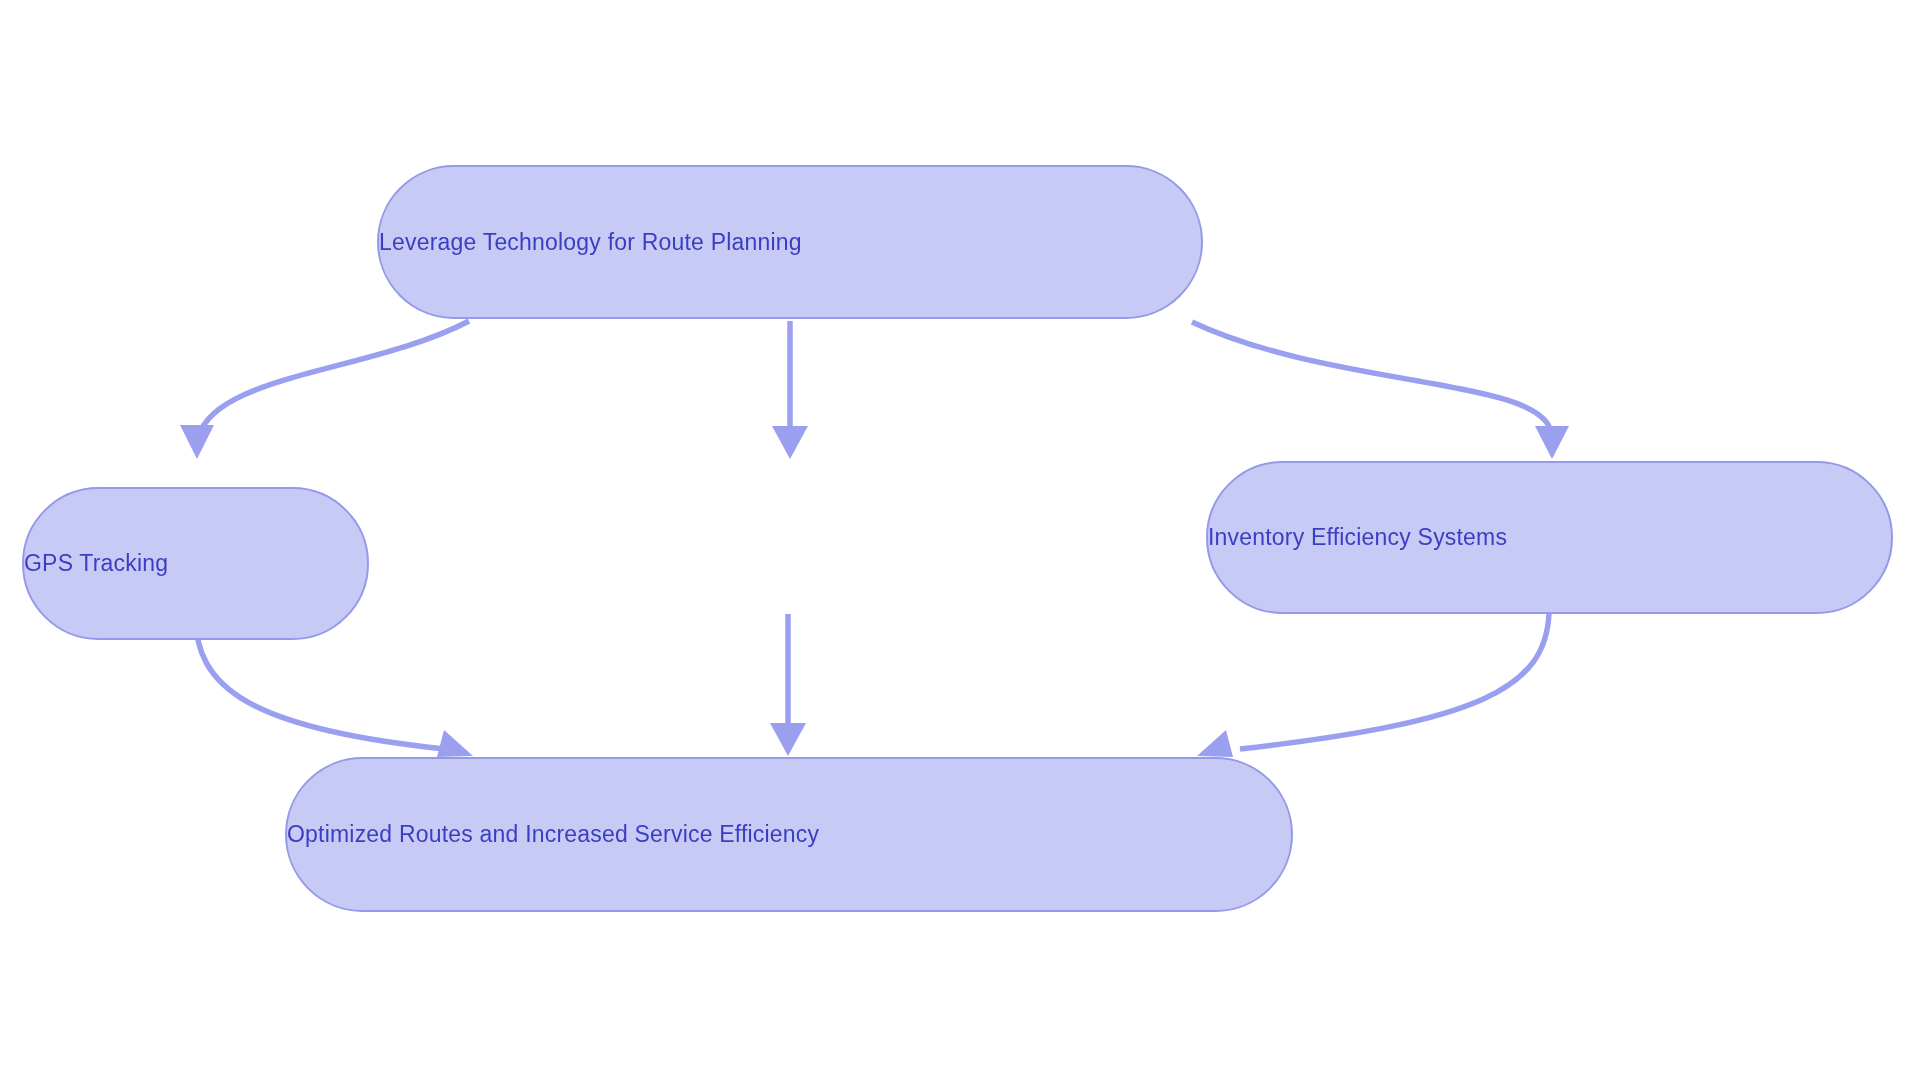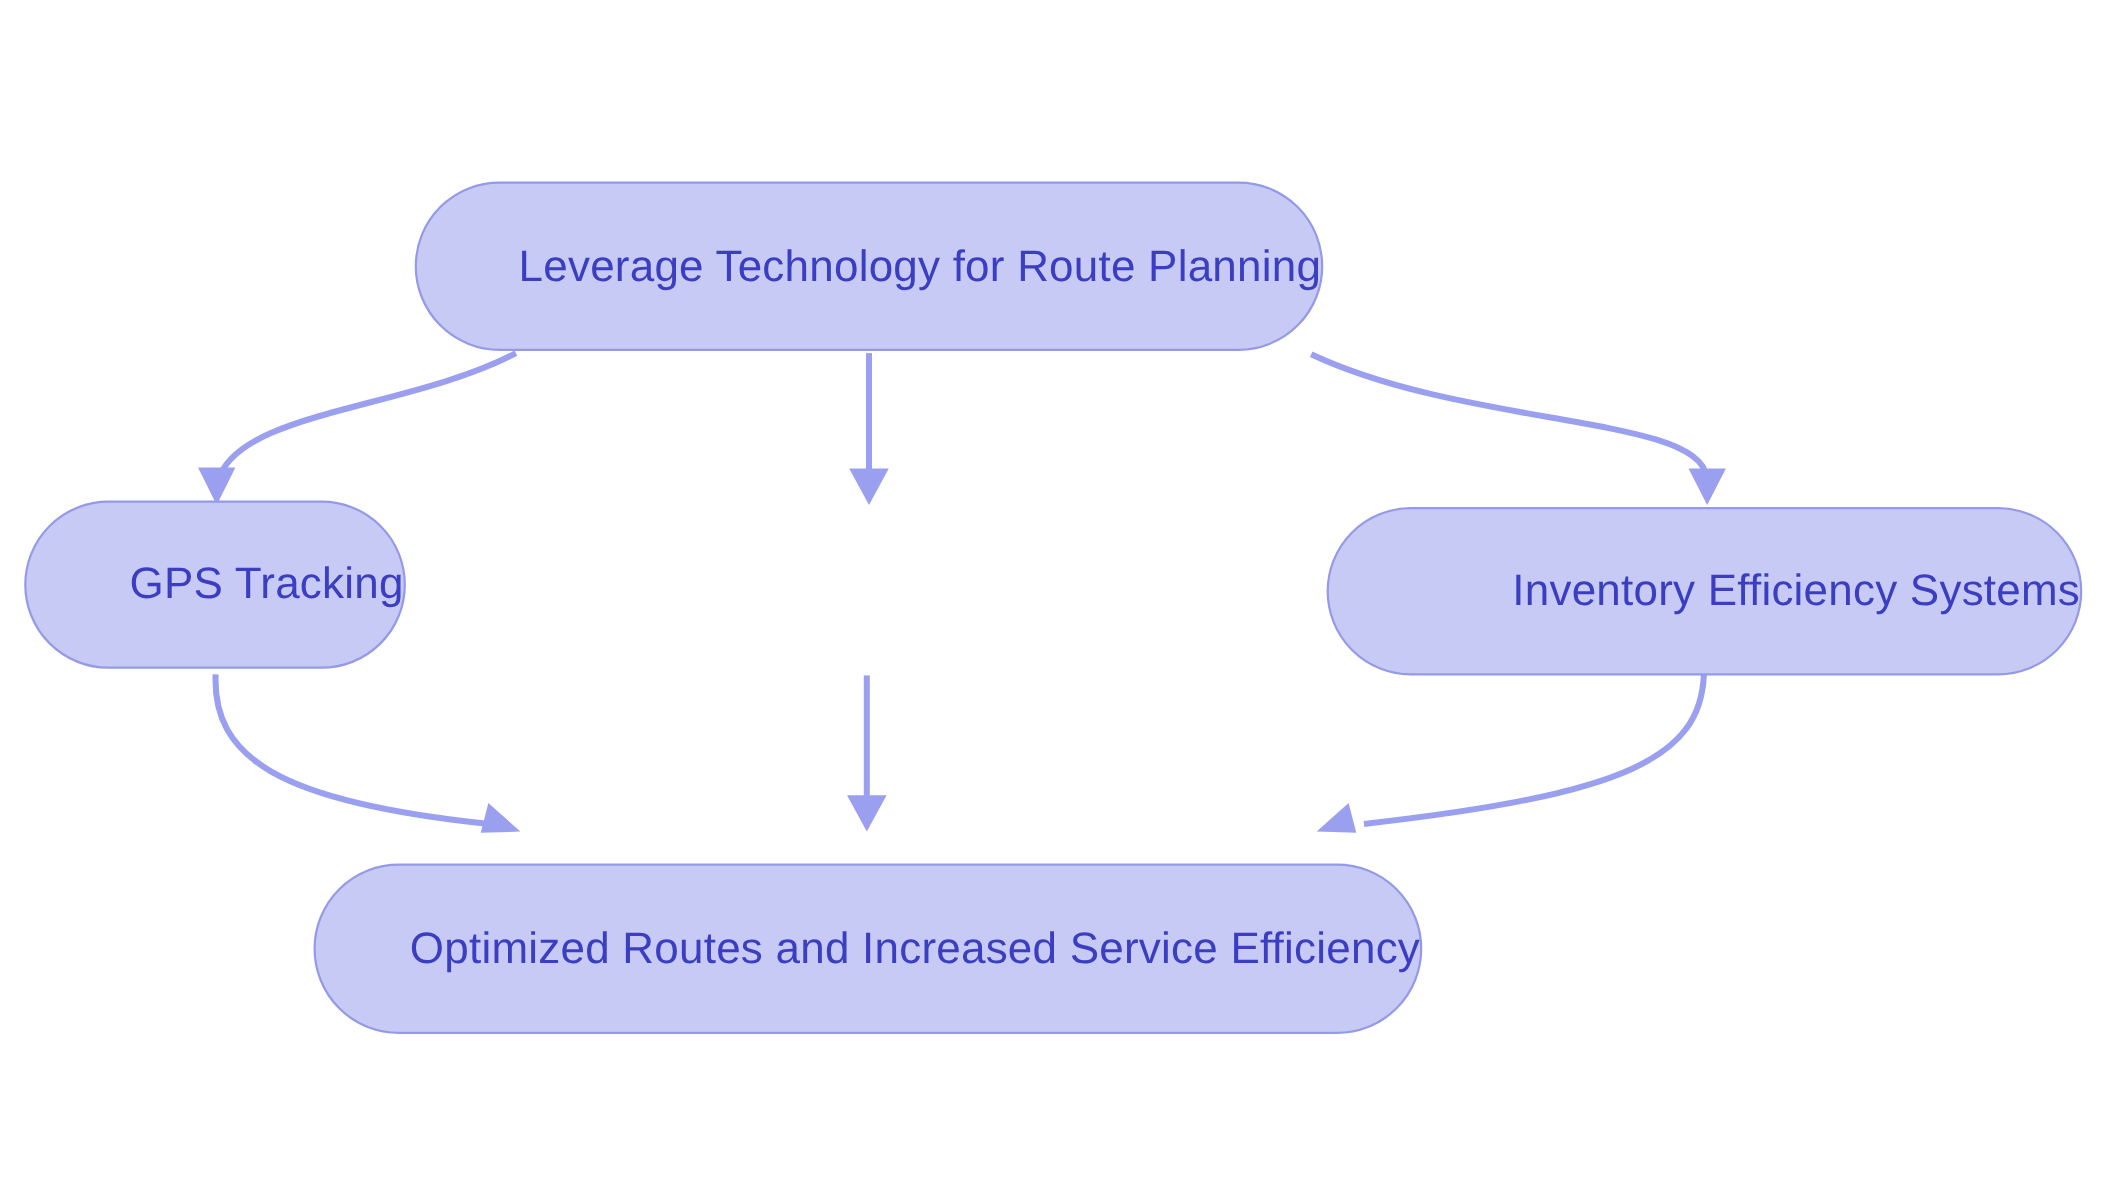--- a/index.html
+++ b/index.html
@@ -30,35 +30,35 @@
     stroke-width: 5.5;
   }
   .arrowhead {
     fill: var(--edge);
     stroke: none;
   }
   .node {
     position: absolute;
     display: flex;
     align-items: center;
-    justify-content: flex-end;
+    justify-content: flex-start;
     background: var(--node-fill);
     border: 2px solid var(--node-border);
     border-radius: 999px;
     color: var(--node-text);
-    font-size: 40px;
+    font-size: 23px;
     letter-spacing: 0.2px;
     text-align: center;
     white-space: nowrap;
   }
   .node-tech      { left: 377px;  top: 165px; width: 826px;  height: 154px; }
-  .node-gps       { left: 22px;   top: 455px; width: 347px;  height: 153px; }
+  .node-gps       { left: 22px;   top: 487px; width: 347px;  height: 153px; }
   .node-analytics { left: 510px;  top: 461px; width: 483px;  height: 153px; }
   .node-inventory { left: 1206px; top: 461px; width: 687px;  height: 153px; }
-  .node-outcome   { left: 285px;  top: 757px; width: 1008px; height: 155px; margin-top: 28px; }
+  .node-outcome   { left: 285px;  top: 757px; width: 1008px; height: 155px; }
 </style>
 </head>
 <body>
 
 <div class="canvas">
 
   <svg class="edge-layer" viewBox="0 0 1920 1083" xmlns="http://www.w3.org/2000/svg" aria-hidden="true">
 
     <path class="edge" d="M 469 321 C 372 372, 214 374, 198 438"></path>
     <polygon class="arrowhead" points="197,459 180,425 214,425"></polygon>

